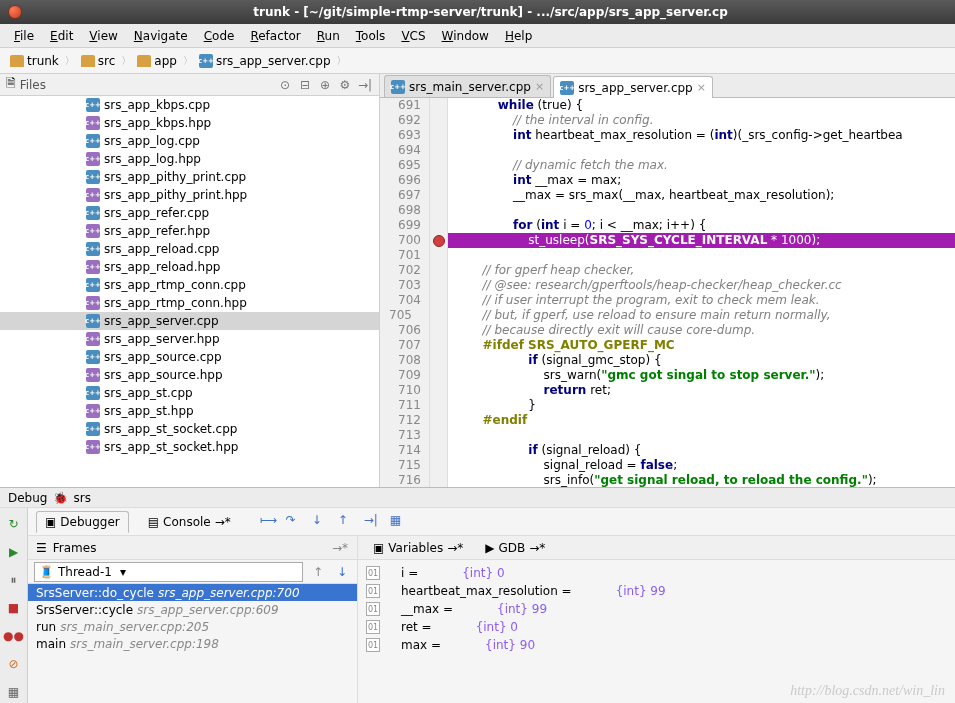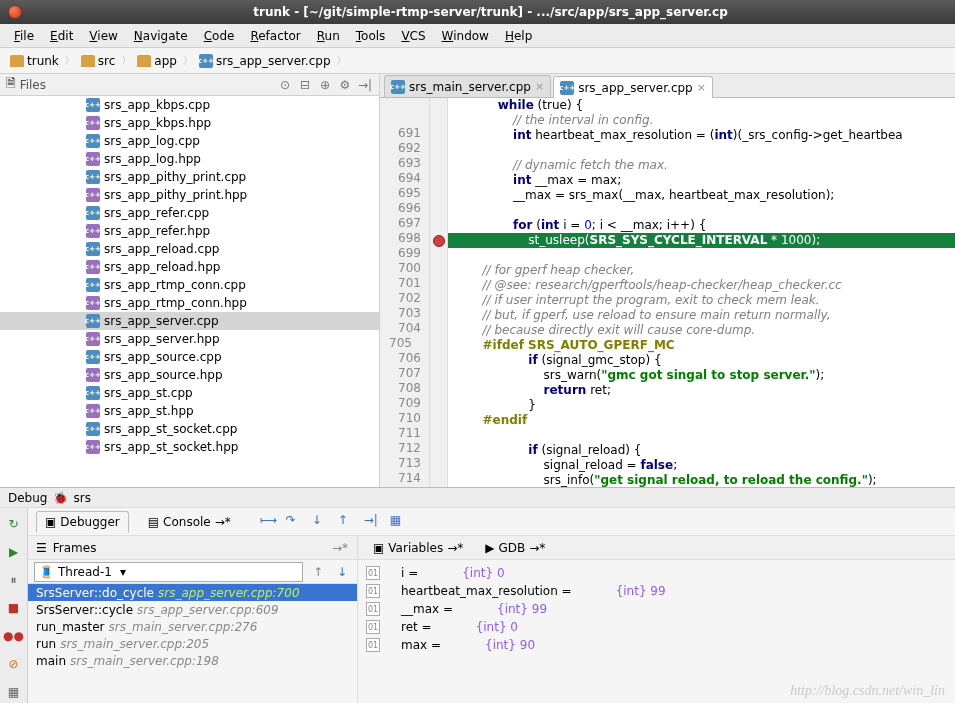--- a/index.html
+++ b/index.html
@@ -30,21 +30,21 @@
 .editor-tabs { height: 24px; background: #ececec; display: flex; align-items: flex-end; border-bottom: 1px solid #bbb; padding-left: 4px; }
 .editor-tab { height: 22px; display: flex; align-items: center; padding: 0 6px; gap: 4px; background: #e0e0e0; border: 1px solid #bbb; border-bottom: none; border-radius: 3px 3px 0 0; margin-right: 2px; cursor: pointer; }
 .editor-tab.active { background: #fff; position: relative; top: 1px; }
 .editor-tab .close-x { color: #999; font-size: 11px; cursor: pointer; }
 .editor-content { flex: 1; display: flex; overflow: hidden; font-family: "DejaVu Sans Mono", monospace; font-size: 12px; }
 .gutter { width: 50px; background: #f0f0f0; color: #888; text-align: right; padding-right: 8px; line-height: 15px; border-right: 1px solid #ddd; }
 .breakpoint-gutter { width: 18px; background: #f0f0f0; border-right: 1px solid #ddd; }
 .bp-mark { width: 12px; height: 12px; border-radius: 50%; background: #d04040; border: 1px solid #902020; margin: 2px auto; }
 .code { flex: 1; line-height: 15px; white-space: pre; overflow: hidden; }
 .code-line { height: 15px; padding-left: 4px; }
-.code-line.current { background: #15803d; color: #fff; }
+.code-line.current { background: #a21caf; color: #fff; }
 .kw { color: #000080; font-weight: bold; }
 .cmt { color: #808080; font-style: italic; }
 .num { color: #0000ff; }
 .pp { color: #808000; font-weight: bold; }
 .str { color: #008000; font-weight: bold; }
 .bold { font-weight: bold; }
 .debug-panel { height: 216px; background: #f5f5f5; border-top: 1px solid #bbb; display: flex; flex-direction: column; }
 .debug-header { height: 20px; display: flex; align-items: center; padding: 0 8px; gap: 6px; border-bottom: 1px solid #ddd; background: #ececec; }
 .debug-bug-icon { width: 14px; height: 14px; color: #888; }
 .debug-body { flex: 1; display: flex; }
@@ -63,21 +63,21 @@
 .frames-panel { width: 330px; border-right: 1px solid #ddd; display: flex; flex-direction: column; }
 .panel-title { height: 24px; display: flex; align-items: center; padding: 0 8px; gap: 6px; border-bottom: 1px solid #ddd; background: #f0f0f0; }
 .panel-title .spacer { flex: 1; }
 .thread-selector { height: 24px; display: flex; align-items: center; padding: 0 6px; gap: 6px; border-bottom: 1px solid #ddd; }
 .thread-dropdown { flex: 1; height: 20px; border: 1px solid #aaa; background: #fff; display: flex; align-items: center; padding: 0 4px; gap: 4px; }
 .arrow-btn { width: 18px; height: 18px; color: #888; cursor: pointer; display: flex; align-items: center; justify-content: center; }
 .frame-list { flex: 1; overflow-y: auto; }
 .frame-item { padding: 2px 8px; cursor: pointer; height: 17px; display: flex; align-items: center; }
 .frame-item.selected { background: #3874d0; color: #fff; }
 .frame-item .loc { color: #888; font-style: italic; margin-left: 4px; }
-.frame-item.selected .loc { color: #bef264; }
+.frame-item.selected .loc { color: #ffffff; }
 .vars-panel { flex: 1; display: flex; flex-direction: column; }
 .vars-tabs { height: 24px; display: flex; align-items: center; padding: 0 6px; gap: 4px; border-bottom: 1px solid #ddd; background: #f0f0f0; }
 .var-list { flex: 1; padding: 4px 8px; position: relative; }
 .var-item { padding: 2px 0; display: flex; align-items: center; gap: 21px; }
 .var-icon { width: 14px; height: 14px; border: 1px solid #aaa; display: flex; align-items: center; justify-content: center; font-size: 8px; color: #888; background: #fff; }
 .var-val { color: #8b5cf6; margin-left: 23px; }
 .watermark { position: absolute; right: 10px; bottom: 4px; color: rgba(120,120,120,0.35); font-size: 14px; font-style: italic; font-family: serif; pointer-events: none; }
 </style>
 </head>
 <body>
@@ -227,21 +227,21 @@
           <span class="close-x">×</span>
         </div>
         <div class="editor-tab active">
           <div class="file-icon cpp">c++</div>
           <span>srs_app_server.cpp</span>
           <span class="close-x">×</span>
         </div>
       </div>
     <div class="editor-content">
       <div class="gutter" id="gutter">
-          <div style="height: 15px; margin-top: 28px;">691</div>
+          <div style="height: 15px;">691</div>
           <div style="height: 15px;">692</div>
           <div style="height: 15px;">693</div>
           <div style="height: 15px;">694</div>
           <div style="height: 15px;">695</div>
           <div style="height: 15px;">696</div>
           <div style="height: 15px;">697</div>
           <div style="height: 15px;">698</div>
           <div style="height: 15px;">699</div>
           <div style="height: 15px;">700</div>
           <div style="height: 15px;">701</div>
@@ -353,24 +353,20 @@
           <div class="frame-list" id="frame-list">
               <div class="frame-item selected">
                 <span>SrsServer::do_cycle</span>
                 <span class="loc">srs_app_server.cpp:700</span>
               </div>
               <div class="frame-item">
                 <span>SrsServer::cycle</span>
                 <span class="loc">srs_app_server.cpp:609</span>
               </div>
               <div class="frame-item">
-                <span>run_master</span>
-                <span class="loc">srs_main_server.cpp:276</span>
-              </div>
-              <div class="frame-item">
                 <span>run</span>
                 <span class="loc">srs_main_server.cpp:205</span>
               </div>
               <div class="frame-item">
                 <span>main</span>
                 <span class="loc">srs_main_server.cpp:198</span>
               </div>
             </div>
         </div>
         <div class="vars-panel">

